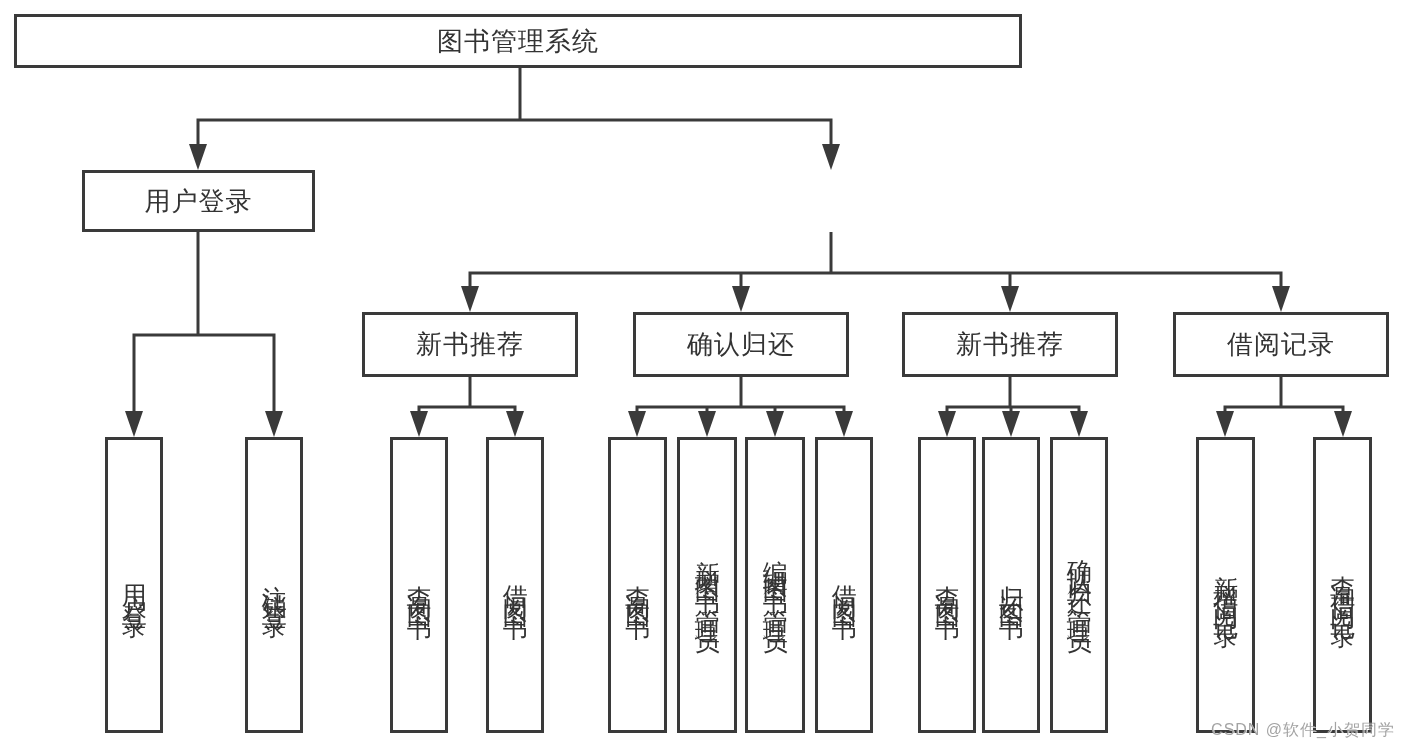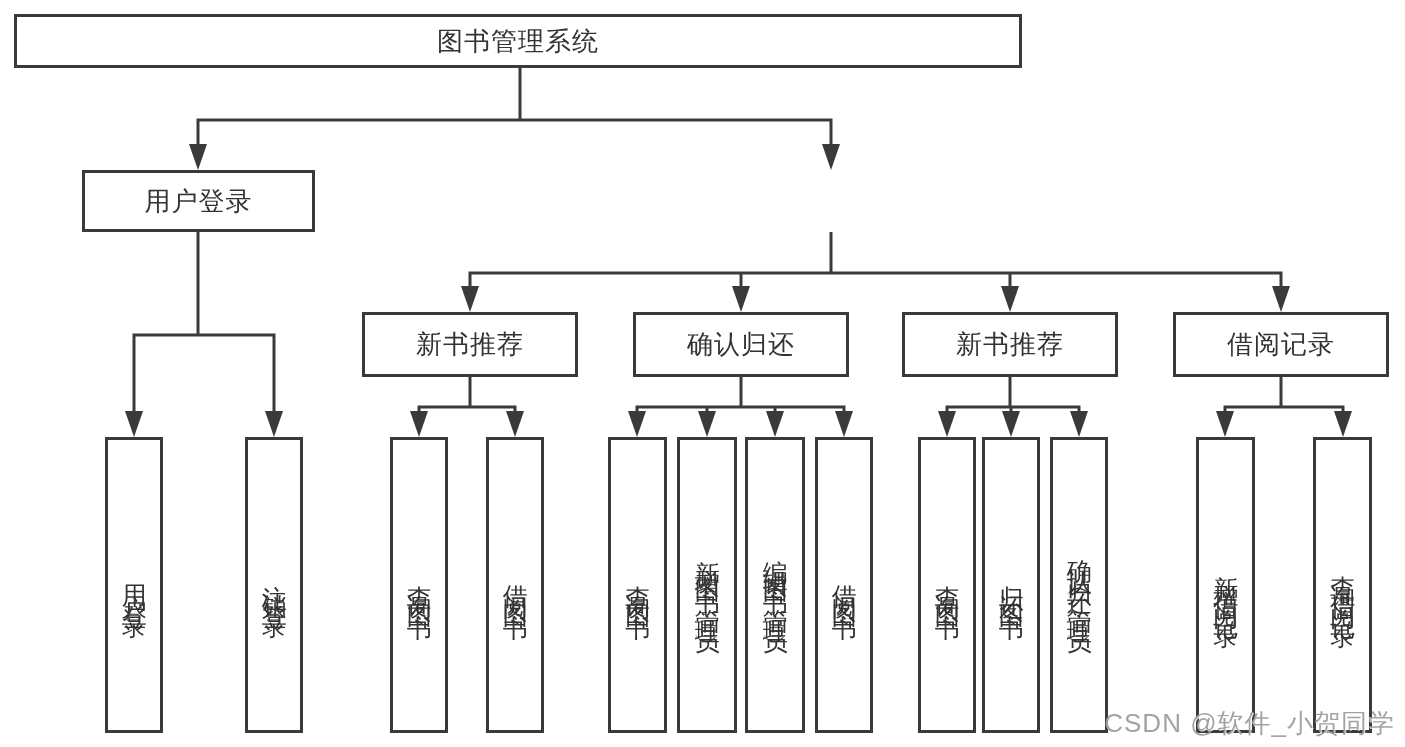--- a/index.html
+++ b/index.html
@@ -32,21 +32,21 @@
     text-orientation: mixed;
     font-size: 25px;
     line-height: 1.1;
     letter-spacing: 10px;
     white-space: nowrap;
   }
   .watermark {
     position: absolute;
     right: 10px;
     bottom: 6px;
-    font-size: 26px;
+    font-size: 16px;
     letter-spacing: 1px;
     color: rgba(158, 158, 158, 0.95);
     text-shadow: 1px 1px 0 rgba(255,255,255,0.8);
     z-index: 5;
   }
 </style>
 </head>
 <body>
 
 <div class="canvas">

